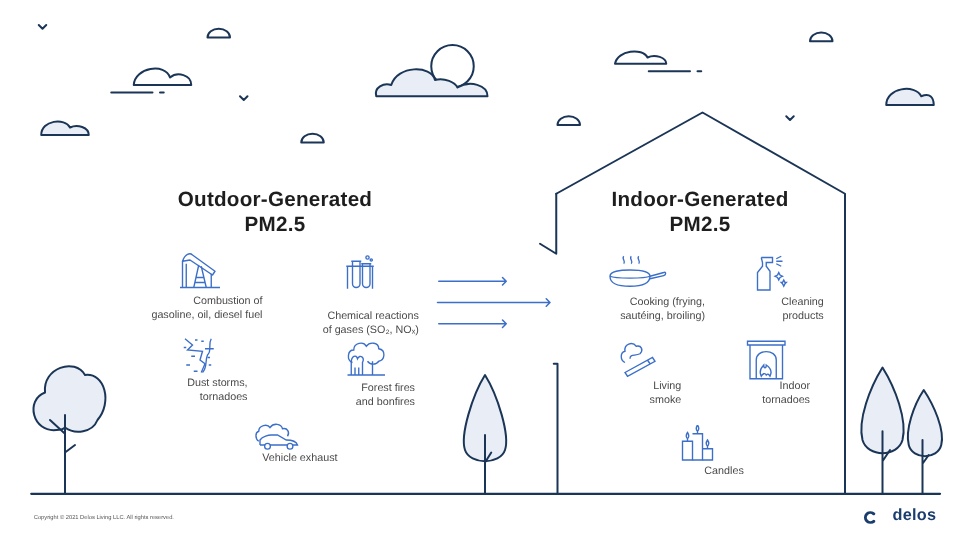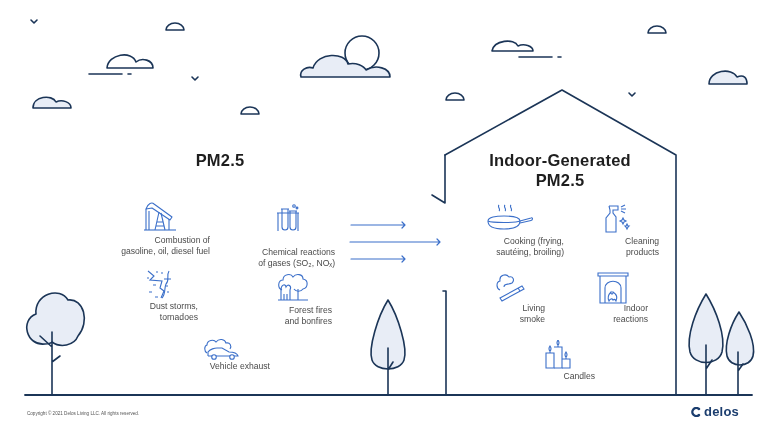--- a/index.html
+++ b/index.html
@@ -2,21 +2,21 @@
 <html><head>
 <meta charset="utf-8">
 <style>
   html, body { margin:0; padding:0; background:#ffffff; }
   body { width:768px; height:432px; position:relative; overflow:hidden; font-family:"Liberation Sans", "DejaVu Sans", sans-serif; }
   #scene { position:absolute; left:0; top:0; width:768px; height:432px; }
   .heading { position:absolute; font-weight:bold; font-size:16.5px; line-height:20px; color:#1e1e1e; text-align:center; letter-spacing:0.2px; }
   .label { position:absolute; font-size:8.6px; line-height:11px; color:#4a4a4a; text-align:right; white-space:pre-line; }
   .icon { position:absolute; }
   .copyright { position:absolute; left:27px; top:411px; font-size:4.6px; color:#555; }
-  .logo { position:absolute; left:690px; top:404px; display:flex; align-items:center; gap:2px; }
+  .logo { position:absolute; left:690px; top:404px; display:flex; align-items:flex-end; gap:12px; }
   .logo-text { font-weight:bold; font-size:13px; color:#1b3d6e; letter-spacing:0.2px; }
 </style>
 </head>
 <body>
 
 <svg id="scene" width="768" height="432" viewBox="0 0 768 432" xmlns="http://www.w3.org/2000/svg" fill="none" stroke="#1b3557" stroke-width="1.6" stroke-linecap="round" stroke-linejoin="round">
 
   <g>
       <path d="M31 20 L34 23 L37 20"></path>
     </g>
@@ -91,20 +91,21 @@
     <path d="M739 312 C731 324 724 344 727 356 C730 368 750 368 753 356 C756 344 747 324 739 312 Z" fill="#e8edf6"></path>
     <path d="M738 352 L738 395 M738 371 L743 364"></path>
   </g>
   <g>
     <path d="M706 294 C696 310 686 336 690 352 C694 366 718 366 722 352 C726 336 716 310 706 294 Z" fill="#e8edf6"></path>
     <path d="M706 345 L706 395 M706 369 L712 360"></path>
   </g>
 </svg>
 
 <div class="heading" style="left:120px; top:150px; width:200px;">
+  <div>Outdoor-Generated</div>
   <div>PM2.5</div>
 </div>
 
 <svg class="icon" style="left:143px;top:200px" width="34" height="32" viewBox="0 0 34 32" fill="none" stroke="#3b6fc9" stroke-width="1.1" stroke-linejoin="round">
   <path d="M3 9 C5 3 9 2 11 4 L29 17 L27 20 L9 8 Z"></path>
   <path d="M3 9 L3 30 M6 11 L6 30"></path>
   <path d="M16 12 L12 30 M18 13 L22 30 M14 22 L20 22 M13 26 L21 26"></path>
   <path d="M26 19 L26 30"></path>
   <path d="M1 30 L33 30"></path>
 </svg>
@@ -175,21 +176,21 @@
 <div class="label" style="left:475px;top:303px;width:70px;">Living
 smoke</div>
 
 <svg class="icon" style="left:596px;top:271px" width="34" height="34" viewBox="0 0 34 34" fill="none" stroke="#3b6fc9" stroke-width="1.1">
   <path d="M2 2 L32 2 L32 5 L2 5 Z"></path>
   <path d="M4 5 L4 32 L30 32 L30 5"></path>
   <path d="M9 32 L9 17 C9 8 25 8 25 17 L25 32"></path>
   <path d="M13 30 C11 26 13 23 15 21 C15 24 17 24 17 21 C20 23 22 26 20 30 C19 28 18 28 17 29 C16 27 14 28 13 30 Z"></path>
 </svg>
 <div class="label" style="left:578px;top:303px;width:70px;">Indoor
-reactions</div>
+tornadoes</div>
 
 <svg class="icon" style="left:544px;top:340px" width="30" height="30" viewBox="0 0 30 30" fill="none" stroke="#3b6fc9" stroke-width="1.1">
   <path d="M2 13 L10 13 L10 28 L2 28 Z"></path>
   <path d="M10 7 L18 7 L18 28 L10 28"></path>
   <path d="M18 19 L26 19 L26 28 L18 28"></path>
   <path d="M6 13 L6 11 M6 11 C4 9 6 6 6 6 C6 6 8 9 6 11"></path>
   <path d="M14 7 L14 5 M14 5 C12 3 14 0 14 0 C14 0 16 3 14 5"></path>
   <path d="M22 19 L22 17 M22 17 C20 15 22 12 22 12 C22 12 24 15 22 17"></path>
 </svg>
 <div class="label" style="left:525px;top:371px;width:70px;">Candles</div>

